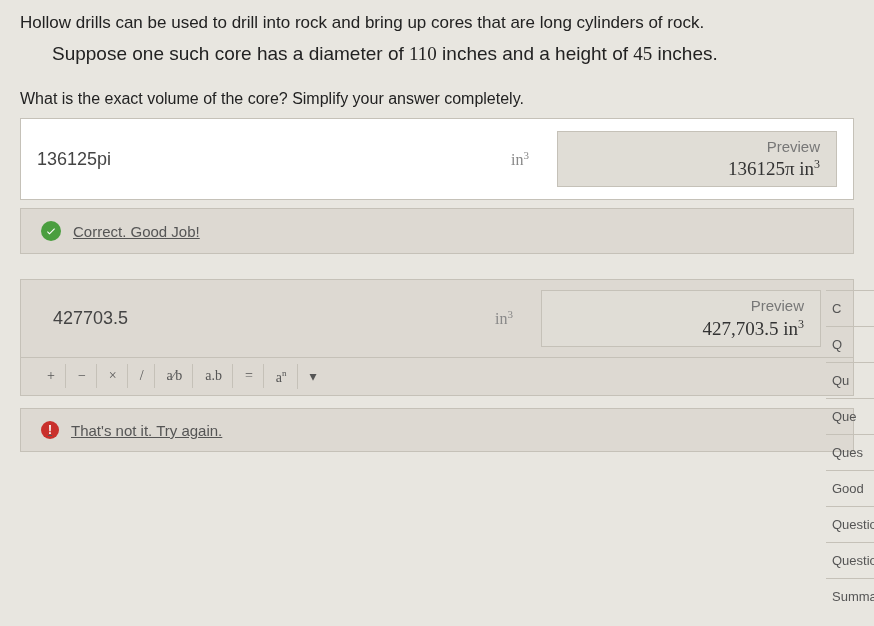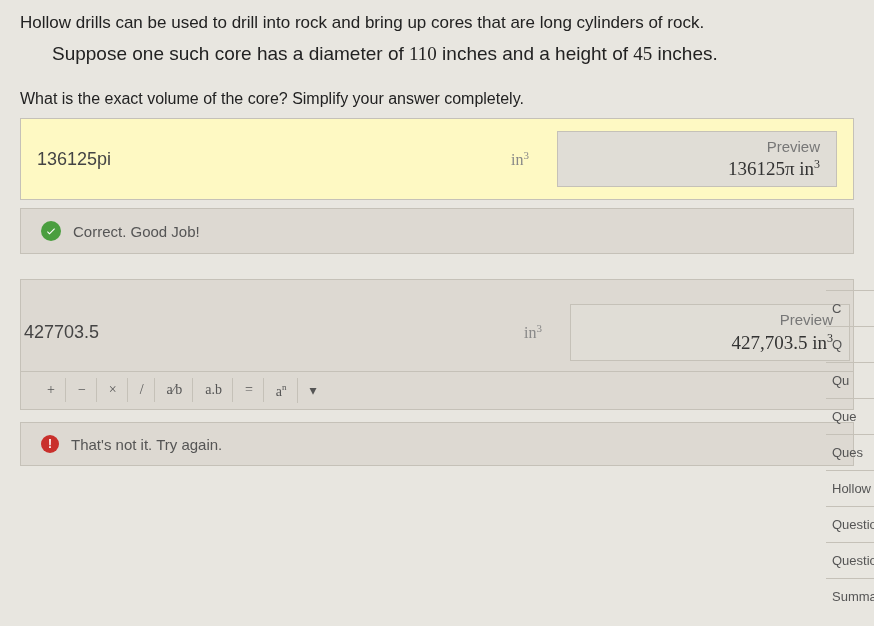--- a/index.html
+++ b/index.html
@@ -27,21 +27,21 @@
       color: #222;
       margin-bottom: 22px;
       margin-left: 32px;
     }
     .question-text {
       font-size: 16px;
       color: #222;
       margin-bottom: 10px;
     }
     .answer-block {
-      background: #fef9c3;
+      background: #ffffff;
       border: 1px solid #c5c1b8;
       padding: 12px 16px;
       margin-bottom: 8px;
       display: flex;
       align-items: center;
       gap: 8px;
     }
     .answer-input {
       flex: 1;
       font-size: 18px;
@@ -77,20 +77,21 @@
     .feedback {
       background: #ddd9d2;
       border: 1px solid #c5c1b8;
       padding: 12px 20px;
       margin-bottom: 25px;
       display: flex;
       align-items: center;
       gap: 12px;
       font-size: 15px;
       color: #555;
+      text-decoration: underline;
     }
     .feedback.correct { }
     .feedback.incorrect { }
     .icon-correct {
       width: 20px;
       height: 20px;
       background: #4a9e3f;
       border-radius: 50%;
       display: flex;
       align-items: center;
@@ -111,23 +112,22 @@
       font-weight: bold;
       flex-shrink: 0;
     }
     .answer-block-2 {
       background: #ddd9d2;
       border: 1px solid #c5c1b8;
     }
     .answer-row {
       display: flex;
       align-items: center;
-      padding: 10px 3px;
+      padding: 10px 32px;
       gap: 8px;
-      margin-top: 14px;
     }
     .toolbar {
       display: flex;
       align-items: center;
       padding: 6px 16px;
       border-top: 1px solid #c5c1b8;
       gap: 2px;
     }
     .tool-btn {
       padding: 4px 10px;
@@ -214,17 +214,17 @@
     <span>That's not it. Try again.</span>
   </div>
 </div>
 
 <div class="sidebar">
   <div class="side-item">C</div>
   <div class="side-item">Q</div>
   <div class="side-item">Qu</div>
   <div class="side-item">Que</div>
   <div class="side-item">Ques</div>
-  <div class="side-item">Hollow</div>
+  <div class="side-item">Good</div>
   <div class="side-item">Questio</div>
   <div class="side-item">Question</div>
   <div class="side-item">Summary</div>
 </div>
 
 </body></html>

